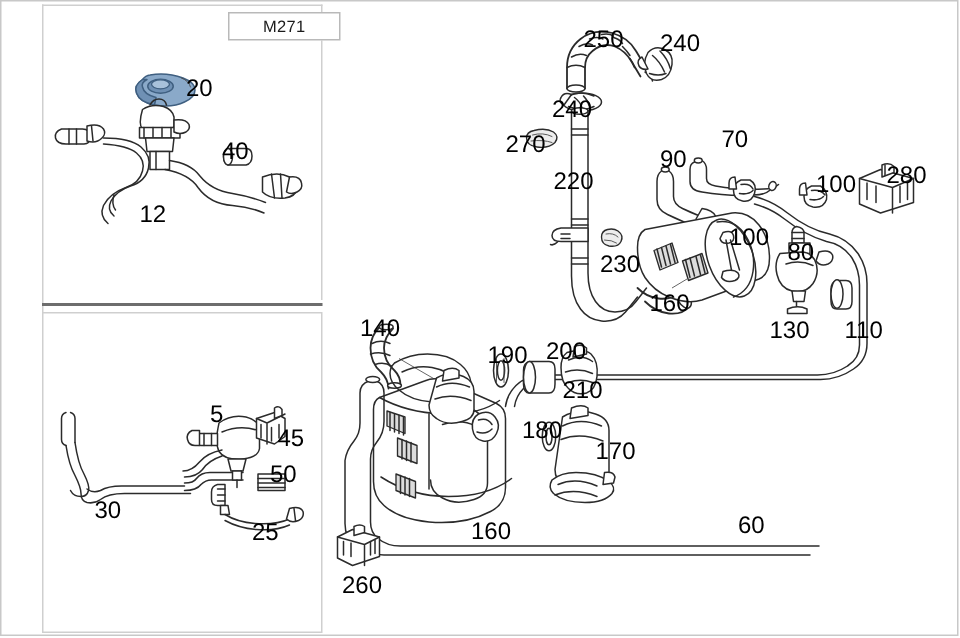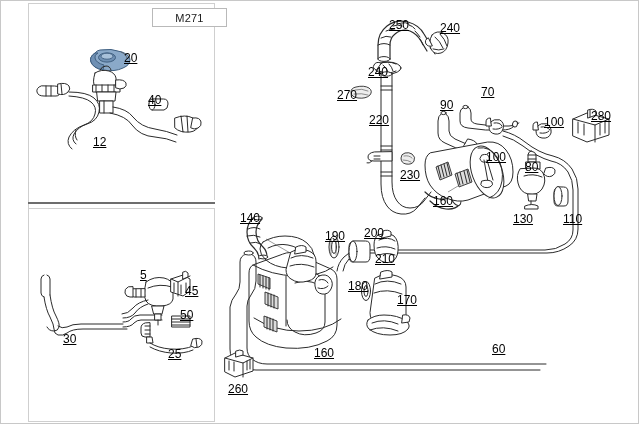--- a/index.html
+++ b/index.html
@@ -19,22 +19,22 @@
   .panel-divider{position:absolute;left:28px;top:202px;width:187px;height:2px;background:#6d6d6d;}
   .frame-left-rule{position:absolute;left:28px;top:3px;width:1px;height:419px;background:#cfcfcf;}
 
   .variant-tab{position:absolute;box-sizing:border-box;border:1px solid #b9b9b9;background:#fff;
      display:flex;align-items:center;justify-content:center;font-size:11px;color:#1a1a1a;
      letter-spacing:.2px;}
   #tab-m271{left:152px;top:8px;width:75px;height:19px;}
   #tab-m276{left:152px;top:208px;width:63px;height:19px;}
 
   
-  .callout{position:absolute;font-size:12px;line-height:1;color:#000;
-     white-space:nowrap;font-weight:400;text-decoration:underline;}
+  .callout{position:absolute;font-size:16px;line-height:1;color:#000;
+     white-space:nowrap;font-weight:400;}
 
   
   svg{position:absolute;left:0;top:0;width:640px;height:425px;overflow:visible;}
   .ln{fill:none;stroke:#2b2b2b;stroke-width:1;stroke-linecap:round;stroke-linejoin:round;}
   .ln-th{fill:none;stroke:#2b2b2b;stroke-width:1.2;stroke-linecap:round;stroke-linejoin:round;}
   .ln-f{fill:#fff;stroke:#2b2b2b;stroke-width:1;stroke-linejoin:round;stroke-linecap:round;}
   .hair{fill:none;stroke:#4a4a4a;stroke-width:.6;stroke-linecap:round;}
   .lead{fill:none;stroke:#555;stroke-width:.6;}
   .shade{fill:#ededed;stroke:#2b2b2b;stroke-width:.9;stroke-linejoin:round;}
   .shade2{fill:#dcdcdc;stroke:#2b2b2b;stroke-width:.9;stroke-linejoin:round;}

